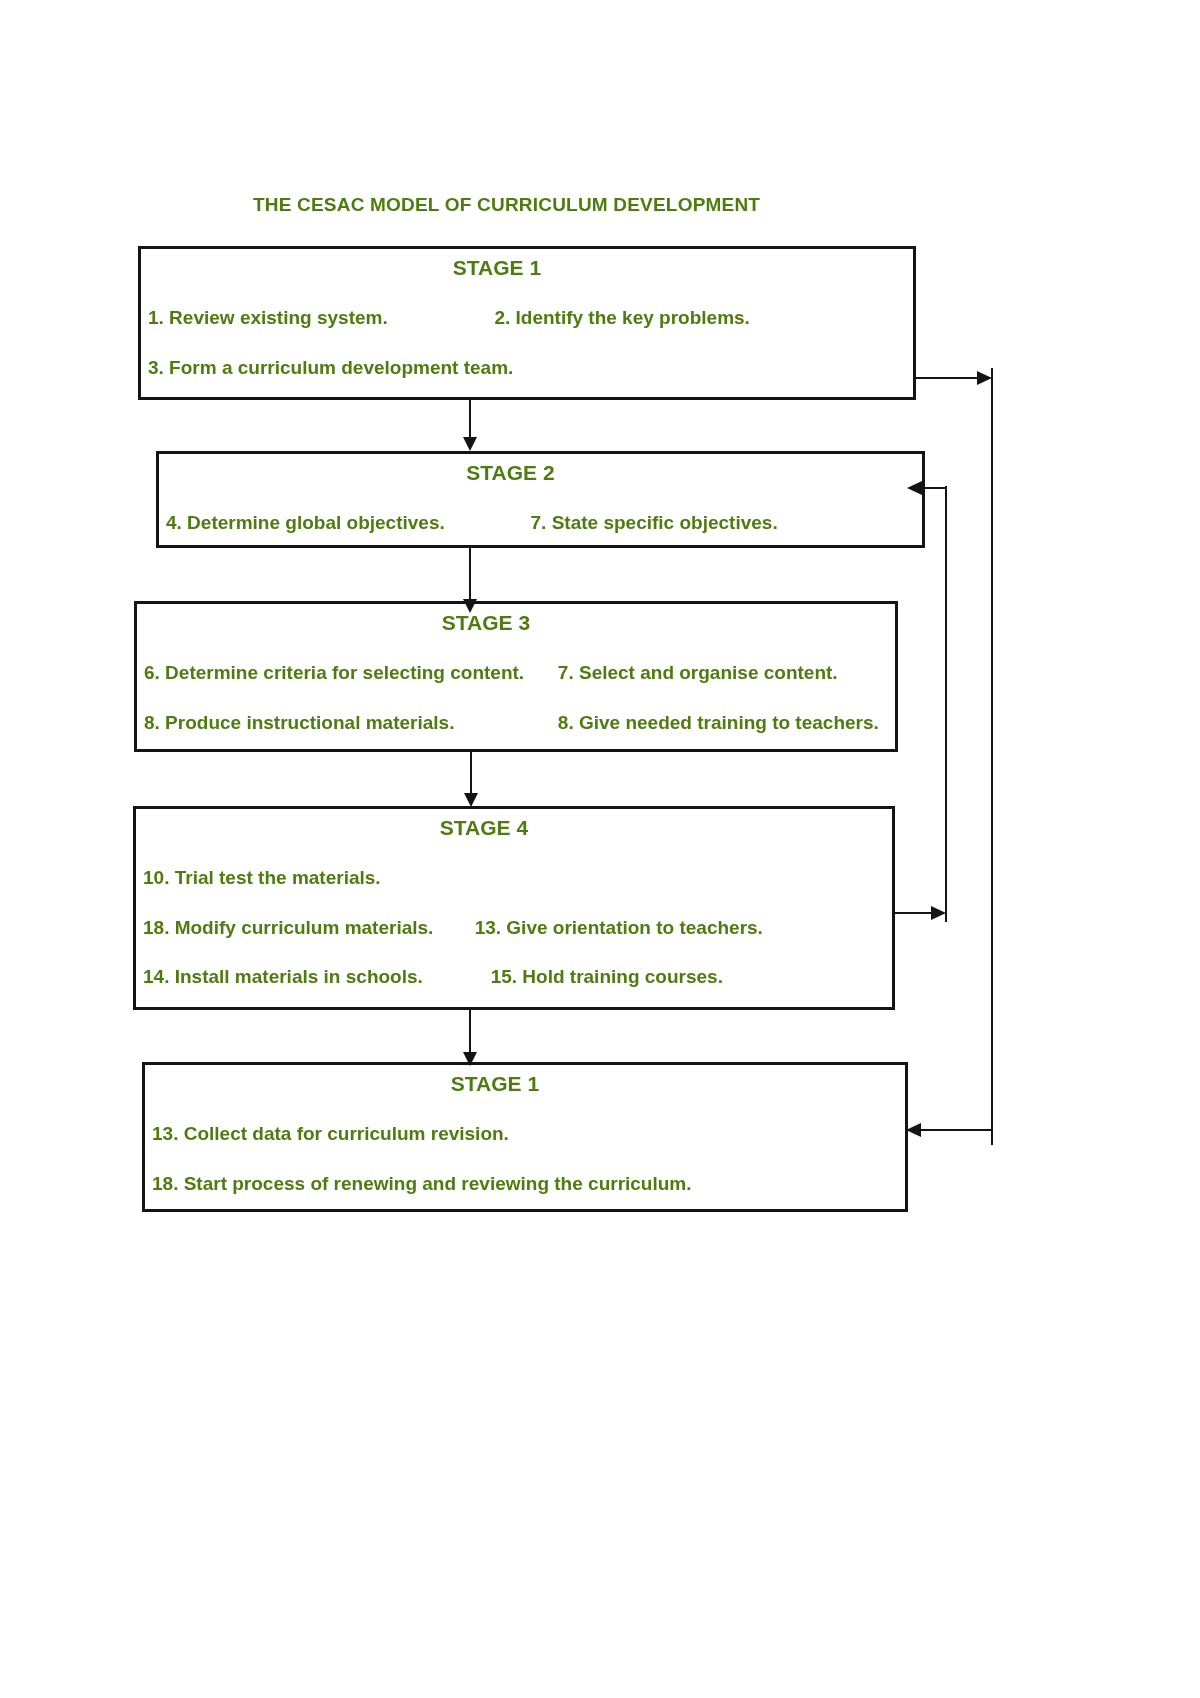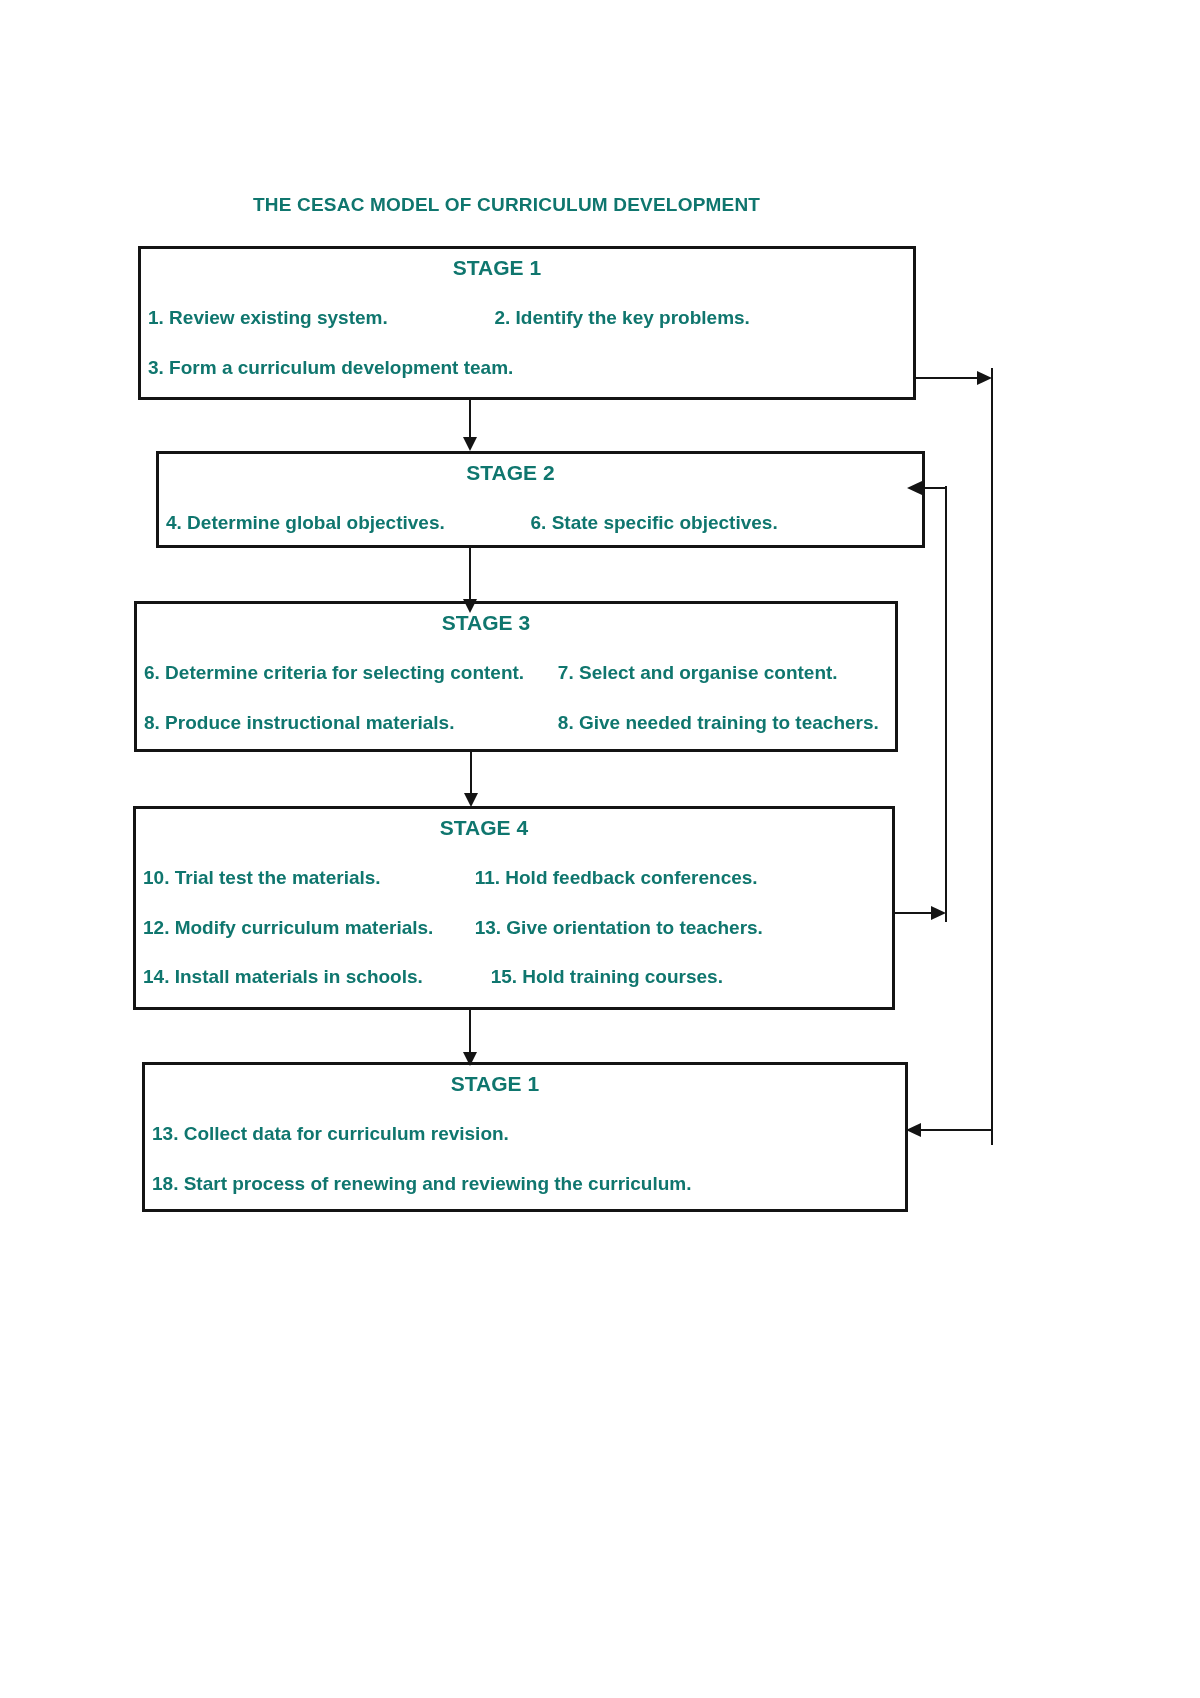--- a/index.html
+++ b/index.html
@@ -2,21 +2,21 @@
 <html><head>
 <meta charset="utf-8">
 <style>
   html,body{margin:0;padding:0;background:#ffffff;}
   #canvas{
     position:relative;
     width:1025px;
     height:1698px;
     background:#ffffff;
     font-family:"Liberation Sans", sans-serif;
-    color:#0f766e;
+    color:#4d7c0f;
     overflow:hidden;
   }
   .title{
     position:absolute;
     left:253px; top:194px;
     font-size:19px; font-weight:bold;
     letter-spacing:0.2px;
     white-space:nowrap;
   }
   .stage{
@@ -111,44 +111,43 @@
     <div class="row r2">
       <span>3. Form a curriculum development team.</span>
       <span></span>
     </div>
   </div>
 
   <div class="stage" id="stage2">
     <div class="stage-label">STAGE 2</div>
     <div class="row r1">
       <span>4. Determine global objectives.</span>
-      <span>6. State specific objectives.</span>
+      <span>7. State specific objectives.</span>
     </div>
   </div>
 
   <div class="stage" id="stage3">
     <div class="stage-label">STAGE 3</div>
     <div class="row r1">
       <span>6. Determine criteria for selecting content.</span>
       <span>7. Select and organise content.</span>
     </div>
     <div class="row r2">
       <span>8. Produce instructional materials.</span>
       <span>8. Give needed training to teachers.</span>
     </div>
   </div>
 
   <div class="stage" id="stage4">
     <div class="stage-label">STAGE 4</div>
     <div class="row r1">
       <span>10. Trial test the materials.</span>
-      <span>11. Hold feedback conferences.</span>
     </div>
     <div class="row r2">
-      <span>12. Modify curriculum materials.</span>
+      <span>18. Modify curriculum materials.</span>
       <span>13. Give orientation to teachers.</span>
     </div>
     <div class="row r3">
       <span>14. Install materials in schools.</span>
       <span>15. Hold training courses.</span>
     </div>
   </div>
 
   <div class="stage" id="stage5">
     <div class="stage-label">STAGE 1</div>

